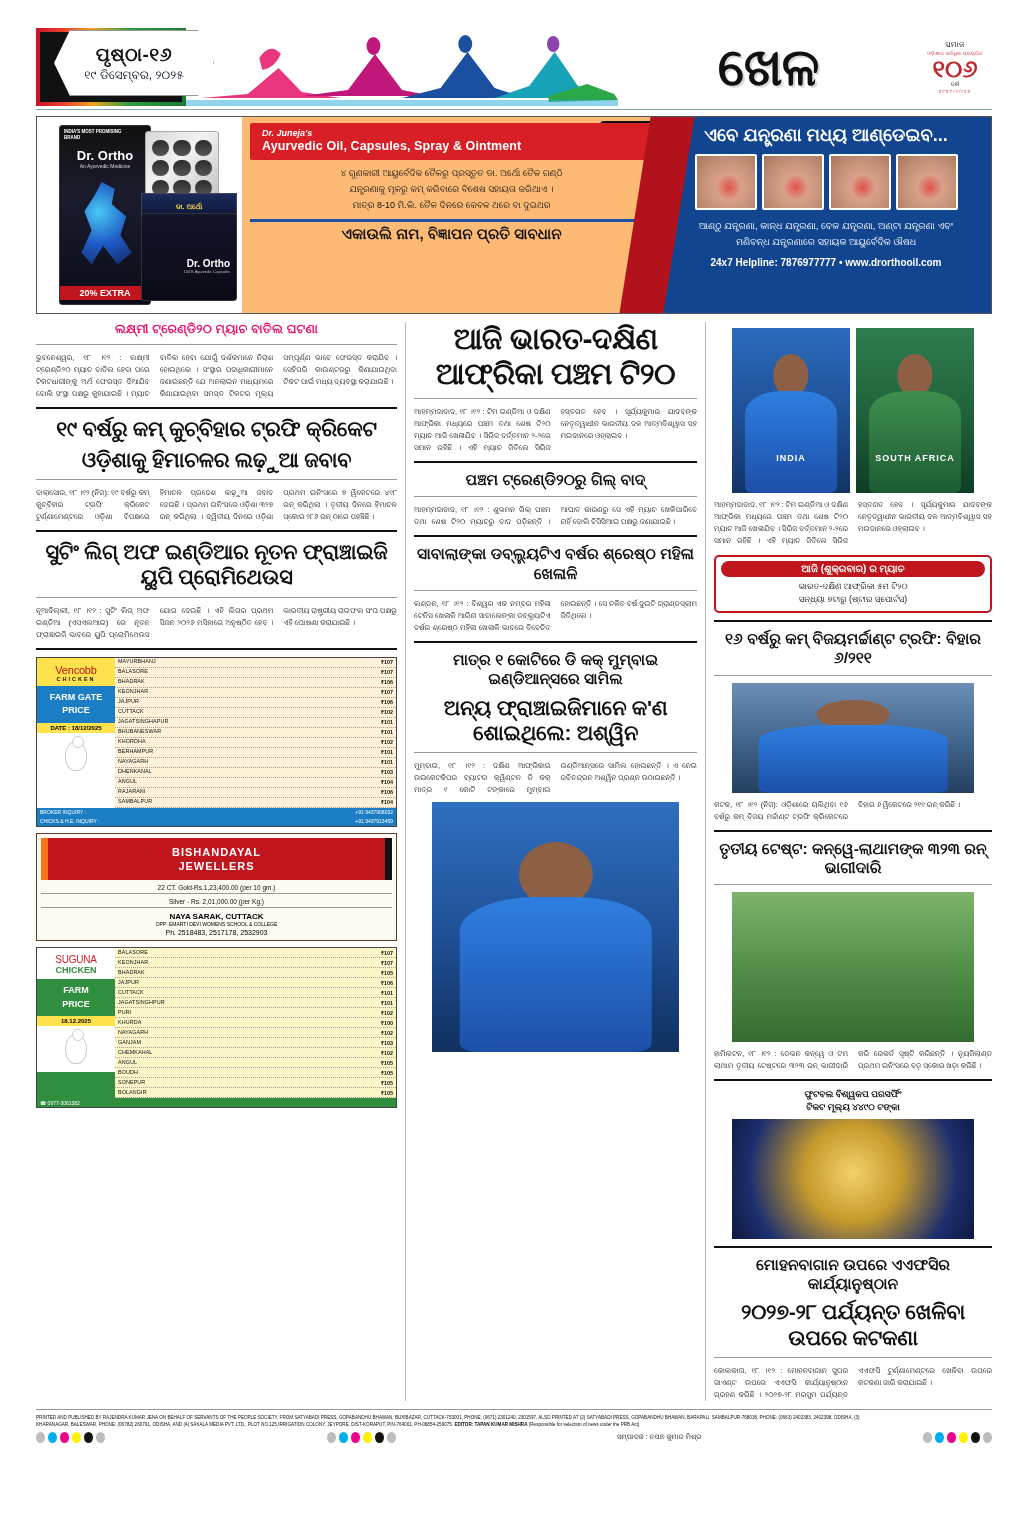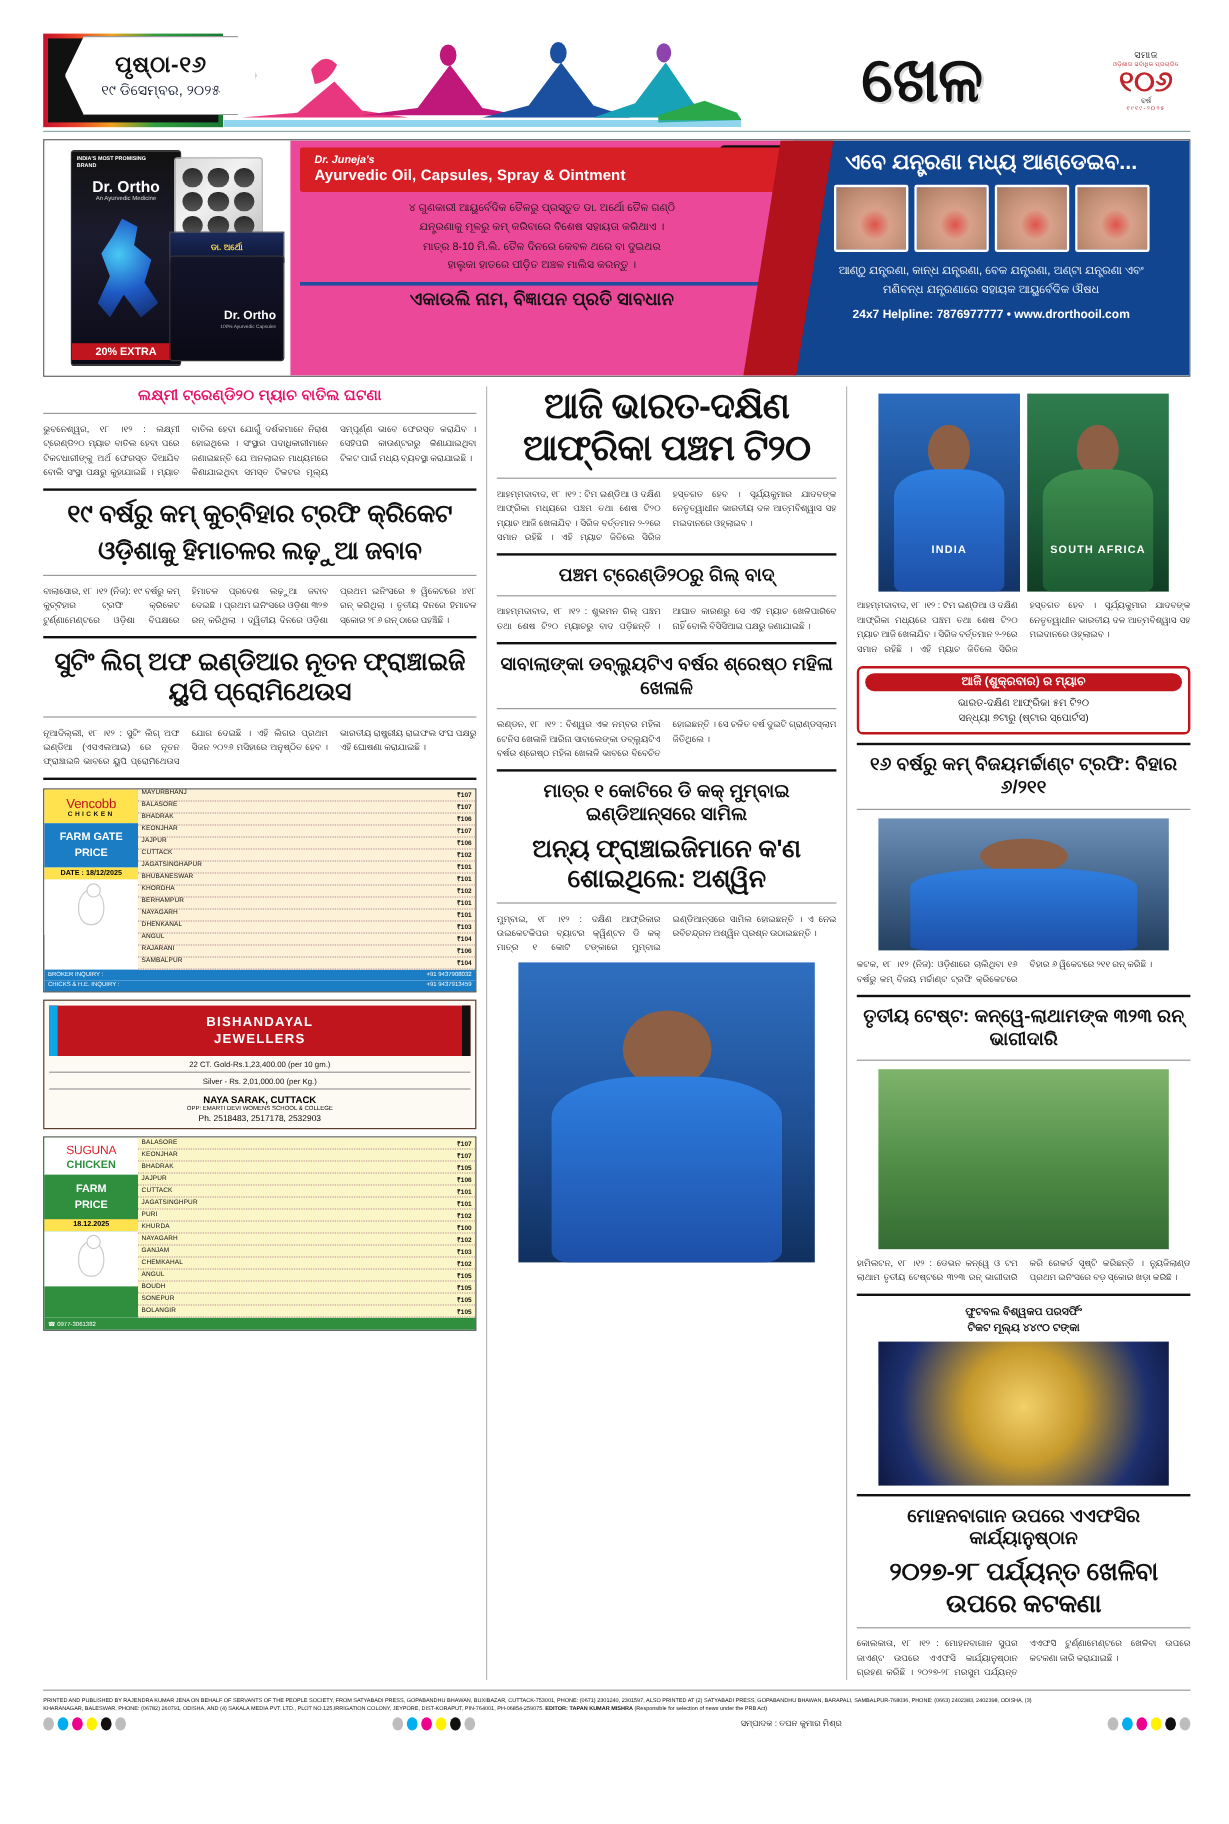--- a/index.html
+++ b/index.html
@@ -102,21 +102,21 @@
     border:1px solid #333;
   }
   .ad-box-c .ttl2 { color:#fff; font-size:10px; font-weight:700; text-align:right; margin:44px 6px 0 0; }
   .ad-box-c .sub2 { color:#bbb; font-size:4px; text-align:right; margin-right:6px;}
   .ad-box-d {
     position:absolute; left:104px; top:76px; width:96px; height:26px;
     background: linear-gradient(180deg,#1a2a5a,#0e1636); border:1px solid #445;
     color:#ffd84d; font-size:7px; text-align:center; line-height:26px; font-weight:700;
   }
 
-  .ad-mid { flex:1; background:#ec4899; padding: 6px 8px 0 8px; position:relative; }
+  .ad-mid { flex:1; background:#fdba74; padding: 6px 8px 0 8px; position:relative; }
   .ad-redbox {
     background:#d81f26; color:#fff; padding:5px 10px 7px 12px; position:relative; border-radius:2px;
   }
   .ad-redbox .junejas { font-size:9px; font-style:italic; font-weight:700; }
   .ad-redbox .brand { font-size:31px; font-weight:800; line-height:1.05; letter-spacing:-.5px; }
   .ad-redbox .brand sup { font-size:10px; vertical-align: super; }
   .ad-redbox .forms { font-size:12.5px; font-weight:700; letter-spacing:.1px; margin-top:1px;}
   .ad-body { font-size:9px; line-height:1.75; color:#111; margin-top:6px; text-align:center; }
   .ad-tagline {
     margin-top:6px; font-size:15px; font-weight:700; text-align:center; color:#111;
@@ -232,21 +232,21 @@
   .pricead.suguna .pa-brandbox { background:#fff; }
   .pricead.suguna .pa-brandbox .bn { color:#d81f26; font-size:10px;}
   .pricead.suguna .pa-brandbox .bs { color:#2f8f3f; font-size:9px; font-weight:800; letter-spacing:0;}
   .pricead.suguna .pa-left { background:#2f8f3f; }
   .pricead.suguna .pa-fgp { background:#2f8f3f; }
   .pricead.suguna .pa-date { background:#ffe24d; }
   .pricead.suguna .pa-right { background:#fbf6c8; }
   .pricead.suguna .pa-foot { background:#2f8f3f; }
 
   .jewelad { border:1px solid #5a3d2b; margin-top:6px; background:#fdfaf4; padding:4px; }
-  .jewelad .jbox { background:#c0151c; color:#fff; text-align:center; font-size:11px; font-weight:800; letter-spacing:1px; padding:7px 4px; border-left:7px solid #0ea5e9; border-right:7px solid #111; line-height:1.3;}
+  .jewelad .jbox { background:#c0151c; color:#fff; text-align:center; font-size:11px; font-weight:800; letter-spacing:1px; padding:7px 4px; border-left:7px solid #f97316; border-right:7px solid #111; line-height:1.3;}
   .jewelad .jline { font-size:6.5px; text-align:center; margin-top:4px; color:#111; border-bottom:1px solid #999; padding-bottom:2px;}
   .jewelad .jaddr { font-size:8px; font-weight:700; text-align:center; margin-top:4px;}
   .jewelad .jsub { font-size:5px; text-align:center; }
   .jewelad .jph { font-size:7px; text-align:center; margin-top:2px;}
 
   .ticketbox { text-align:center; }
   .ticketbox .tb-t { font-size:9px; font-weight:800; line-height:1.35; color:#111;}
 
   
   .footer { margin: 8px 32px 0 36px; border-top:1px solid #999; padding-top:4px; }
@@ -336,21 +336,20 @@
         <span class="fineprint">*For efficacy and safety.</span>
       </div>
       <div class="ad-redbox">
         <div class="junejas">Dr. Juneja's</div>
         <div class="forms">Ayurvedic Oil, Capsules, Spray &amp; Ointment</div>
       </div>
       <div class="ad-body">
         <div>୪ ଗୁଣକାରୀ ଆୟୁର୍ବେଦିକ ତୈଳରୁ ପ୍ରସ୍ତୁତ ଡା. ଅର୍ଥୋ ତୈଳ ଗଣ୍ଠି</div>
         <div>ଯନ୍ତ୍ରଣାକୁ ମୂଳରୁ କମ୍ କରିବାରେ ବିଶେଷ ସହାୟତା କରିଥାଏ ।</div>
         <div>ମାତ୍ର 8-10 ମି.ଲି. ତୈଳ ଦିନରେ କେବଳ ଥରେ ବା ଦୁଇଥର</div>
-        <div>ହାଲୁକା ହାତରେ ପୀଡ଼ିତ ଅଞ୍ଚଳ ମାଲିସ କରନ୍ତୁ ।</div>
       </div>
       <div class="ad-tagline">ଏକାଉଲି ନାମ, ବିଜ୍ଞାପନ ପ୍ରତି ସାବଧାନ</div>
     </div>
 
     <div class="ad-right">
       <div class="hl">ଏବେ ଯନ୍ତ୍ରଣା ମଧ୍ୟ ଆଣ୍ଡେଇବ...</div>
       <div class="thumbs">
         <div></div>
         <div></div>
         <div></div>

